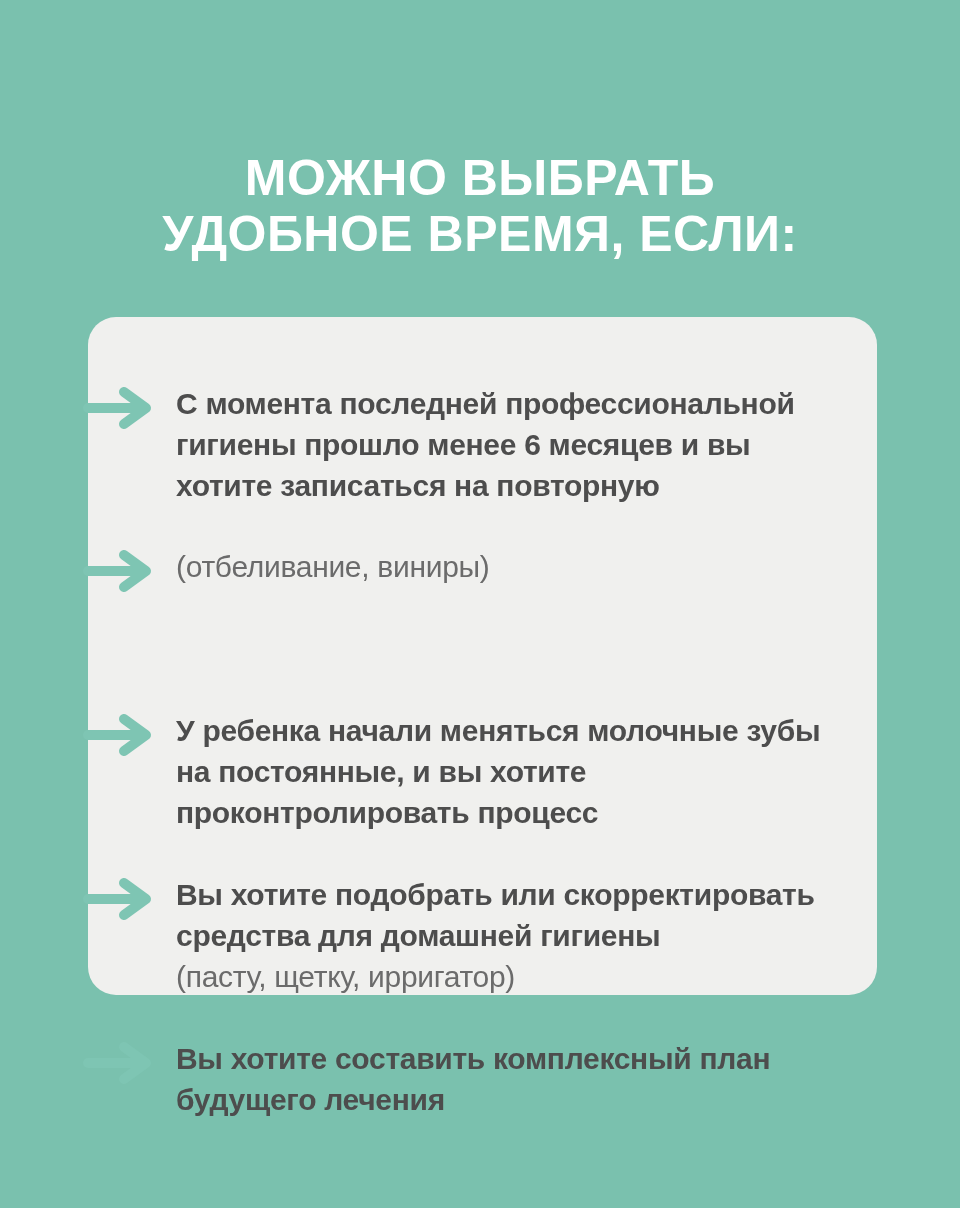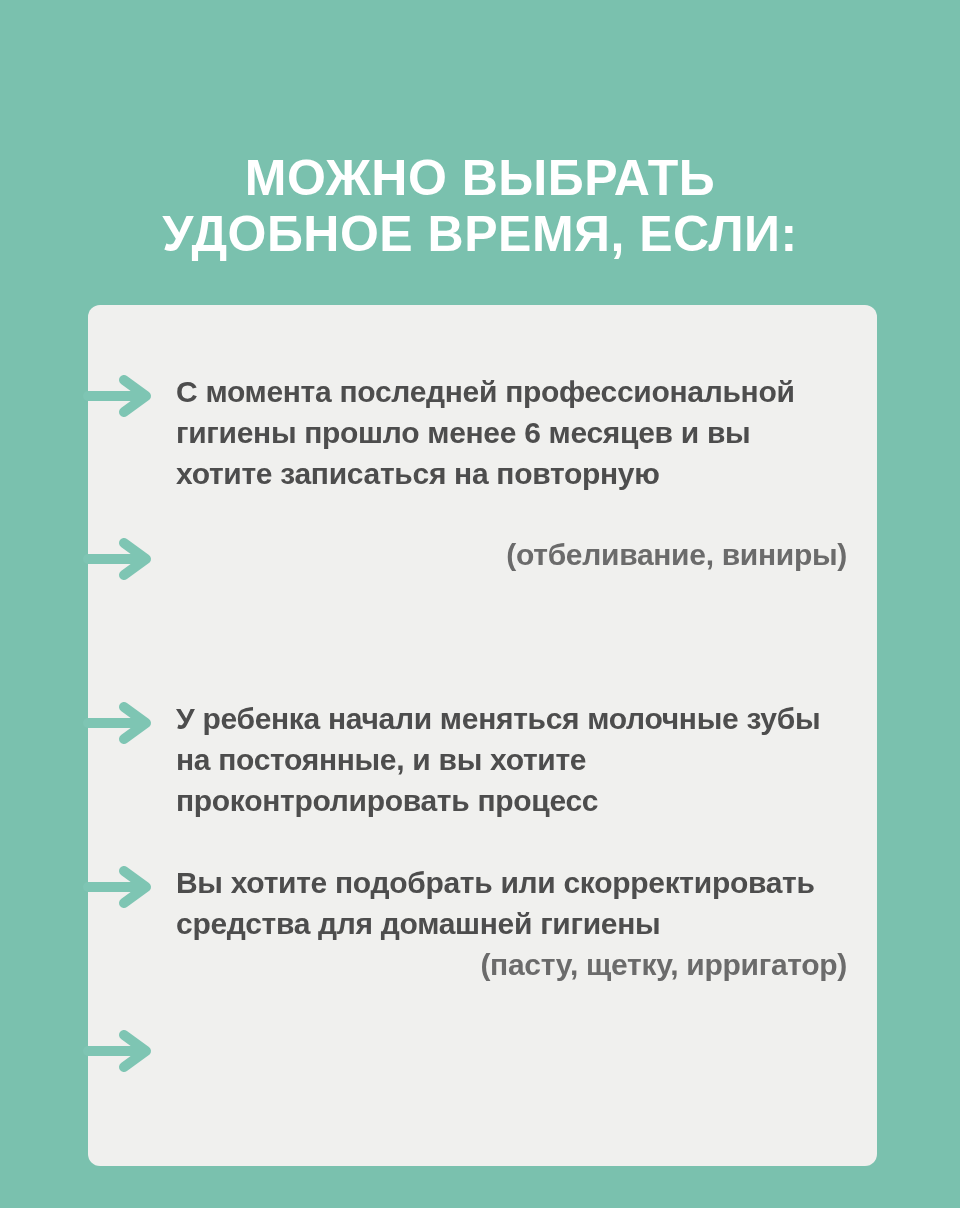--- a/index.html
+++ b/index.html
@@ -27,24 +27,24 @@
     text-align: center;
     color: var(--title-color);
     font-size: 50px;
     font-weight: bold;
     line-height: 56px;
     letter-spacing: 0.5px;
     white-space: pre-line;
   }
   .card {
     position: absolute;
-    left: 88px; top: 305px;
-    width: 789px; height: 861px;
+    left: 88px; top: 317px;
+    width: 789px; height: 678px;
     background: var(--card-color);
-    border-radius: 12px;
+    border-radius: 28px;
   }
   .item {
     position: absolute;
     left: 0; right: 0;
     padding-left: 88px;
     padding-right: 30px;
   }
   .arrow {
     position: absolute;
     left: 0; top: 3px;
@@ -56,25 +56,24 @@
     color: var(--text-color);
     font-size: 30px;
     font-weight: bold;
     line-height: 41px;
     letter-spacing: -0.3px;
     white-space: pre-line;
   }
   .item-sub {
     color: var(--subtext-color);
     font-size: 30px;
-    font-weight: bold;
+    font-weight: normal;
     line-height: 41px;
     letter-spacing: -0.3px;
     white-space: pre-line;
-    text-align: right;
   }
 </style>
 </head>
 <body>
 
 <div class="canvas">
 
   <div class="page-title">МОЖНО ВЫБРАТЬ
 УДОБНОЕ ВРЕМЯ, ЕСЛИ:</div>
 
@@ -123,17 +122,19 @@
 проконтролировать процесс</div>
       <div class="item-sub"></div>
     </div>
 
     <div class="item" style="top:721px">
       <span class="arrow">
         <svg width="72" height="44" viewBox="0 0 72 44" xmlns="http://www.w3.org/2000/svg">
           <path d="M0 22 H46 M36 6 L58 22 L36 38" fill="none" stroke="var(--arrow-color)" stroke-width="10" stroke-linecap="round" stroke-linejoin="round"></path>
         </svg>
       </span>
+      <div class="item-text">Вы хотите составить комплексный план
+будущего лечения</div>
       <div class="item-sub"></div>
     </div>
 
   </div>
 </div>
 
 </body></html>

